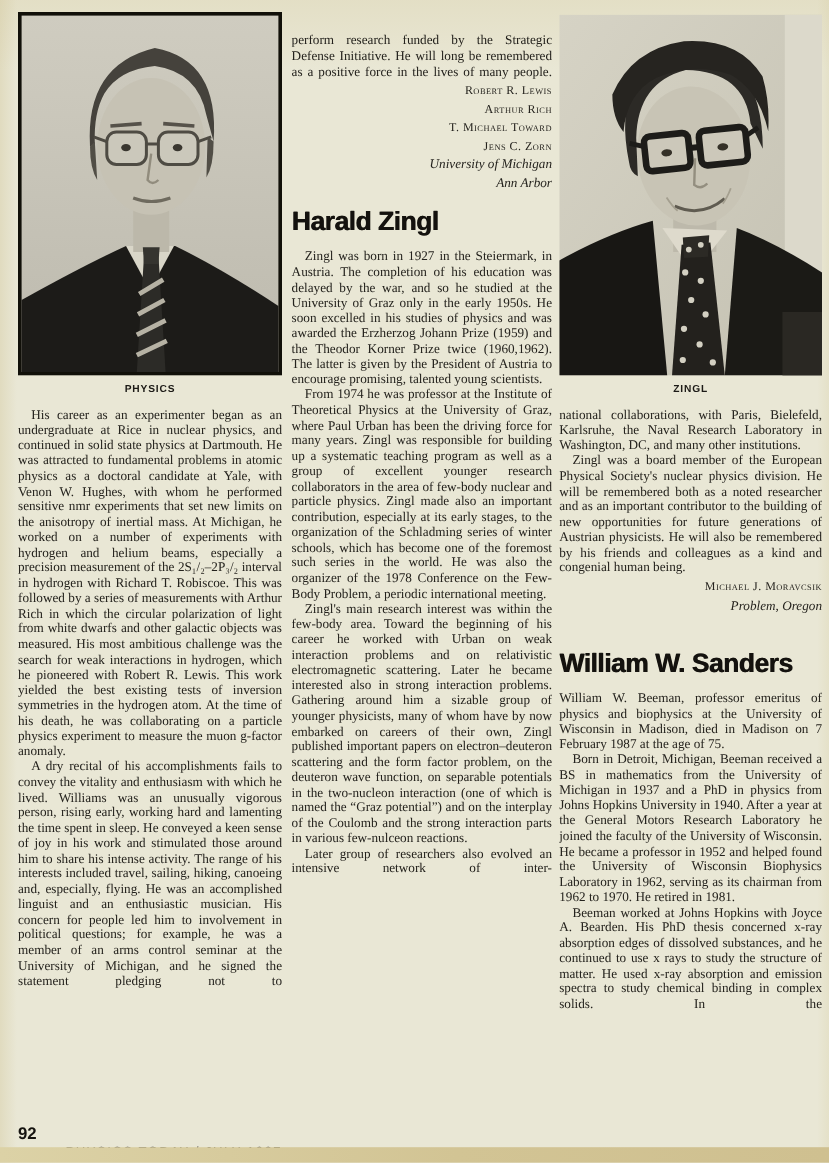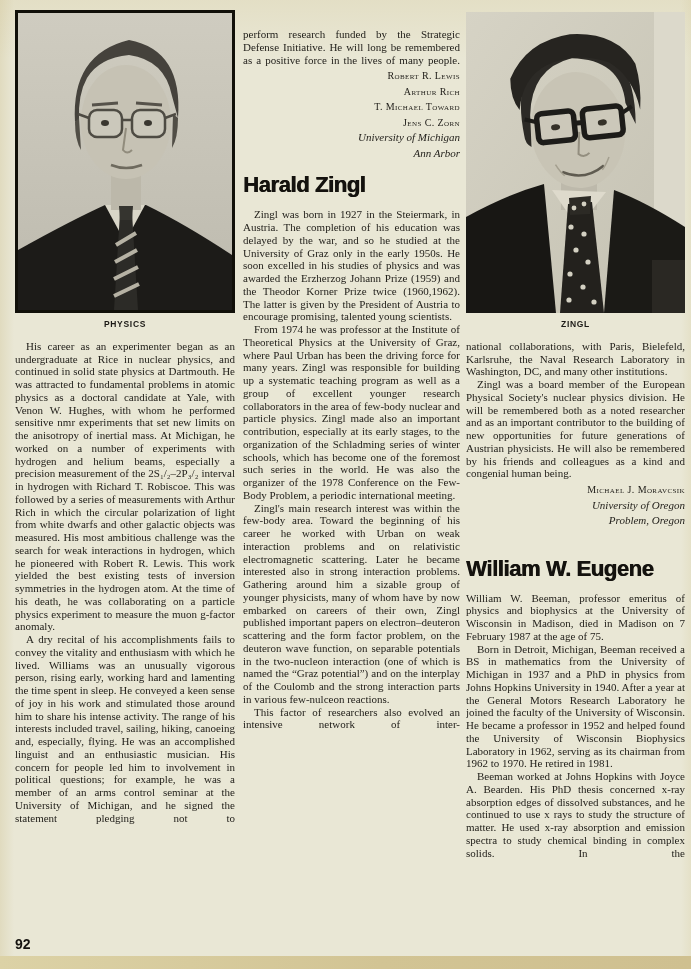--- a/index.html
+++ b/index.html
@@ -116,21 +116,21 @@
     <span class="sig-name">Arthur Rich</span>
     <span class="sig-name">T. Michael Toward</span>
     <span class="sig-name">Jens C. Zorn</span>
     <span class="sig-aff">University of Michigan</span>
     <span class="sig-aff">Ann Arbor</span>
   </div>
   <h2 class="obit">Harald Zingl</h2>
   <p>Zingl was born in 1927 in the Steiermark, in Austria.  The completion of his education was delayed by the war, and so he studied at the University of Graz only in the early 1950s.  He soon excelled in his studies of physics and was awarded the Erzherzog Johann Prize (1959) and the Theodor Korner Prize twice (1960,1962).  The latter is given by the President of Austria to encourage promising, talented young scientists.</p>
   <p>From 1974 he was professor at the Institute of Theoretical Physics at the University of Graz, where Paul Urban has been the driving force for many years.  Zingl was responsible for building up a systematic teaching program as well as a group of excellent younger research collaborators in the area of few-body nuclear and particle physics.  Zingl made also an important contribution, especially at its early stages, to the organization of the Schladming series of winter schools, which has become one of the foremost such series in the world.  He was also the organizer of the 1978 Conference on the Few-Body Problem, a periodic international meeting.</p>
   <p>Zingl's main research interest was within the few-body area.  Toward the beginning of his career he worked with Urban on weak interaction problems and on relativistic electromagnetic scattering.  Later he became interested also in strong interaction problems.  Gathering around him a sizable group of younger physicists, many of whom have by now embarked on careers of their own, Zingl published important papers on electron–deuteron scattering and the form factor problem, on the deuteron wave function, on separable potentials in the two-nucleon interaction (one of which is named the “Graz potential”) and on the interplay of the Coulomb and the strong interaction parts in various few-nulceon reactions.</p>
-  <p class="runover">This factor of researchers also evolved an intensive network of inter-</p>
+  <p class="runover">Later group of researchers also evolved an intensive network of inter-</p>
 </div>
 
 <div class="col" id="col3">
   <span class="photo">
     <svg width="219" height="301" viewBox="0 0 219 301">
       <defs>
         <linearGradient id="zbg" x1="0" y1="0" x2="1" y2="1">
           <stop offset="0" stop-color="#d6d3c5"></stop>
             <stop offset="1" stop-color="#c4c1b2"></stop>
         </linearGradient>
@@ -178,24 +178,23 @@
         <circle cx="128" cy="290" r="2.6"></circle>
           <circle cx="103" cy="288" r="2.6"></circle>
       </g>
     </svg>
   </span>
   <div class="caption">ZINGL</div>
   <p class="noindent">national collaborations, with Paris, Bielefeld, Karlsruhe, the Naval Research Laboratory in Washington, DC, and many other institutions.</p>
   <p>Zingl was a board member of the European Physical Society's nuclear physics division.  He will be remembered both as a noted researcher and as an important contributor to the building of new opportunities for future generations of Austrian physicists.  He will also be remembered by his friends and colleagues as a kind and congenial human being.</p>
   <div class="sig-block">
     <span class="sig-name">Michael J. Moravcsik</span>
-    <span class="sig-aff">University of Oregon</span>
     <span class="sig-aff">Problem, Oregon</span>
   </div>
-  <h2 class="obit obit2">William W. Eugene</h2>
+  <h2 class="obit obit2">William W. Sanders</h2>
   <p class="noindent">William W. Beeman, professor emeritus of physics and biophysics at the University of Wisconsin in Madison, died in Madison on 7 February 1987 at the age of 75.</p>
   <p>Born in Detroit, Michigan, Beeman received a BS in mathematics from the University of Michigan in 1937 and a PhD in physics from Johns Hopkins University in 1940.  After a year at the General Motors Research Laboratory he joined the faculty of the University of Wisconsin.  He became a professor in 1952 and helped found the University of Wisconsin Biophysics Laboratory in 1962, serving as its chairman from 1962 to 1970.  He retired in 1981.</p>
   <p class="runover">Beeman worked at Johns Hopkins with Joyce A. Bearden.  His PhD thesis concerned x-ray absorption edges of dissolved substances, and he continued to use x rays to study the structure of matter.  He used x-ray absorption and emission spectra to study chemical binding in complex solids.  In the</p>
 </div>
 
 <div class="footer">
   <span class="pnum">92</span>
   <span class="journal">PHYSICS TODAY / JULY 1987</span>
 </div>
 

